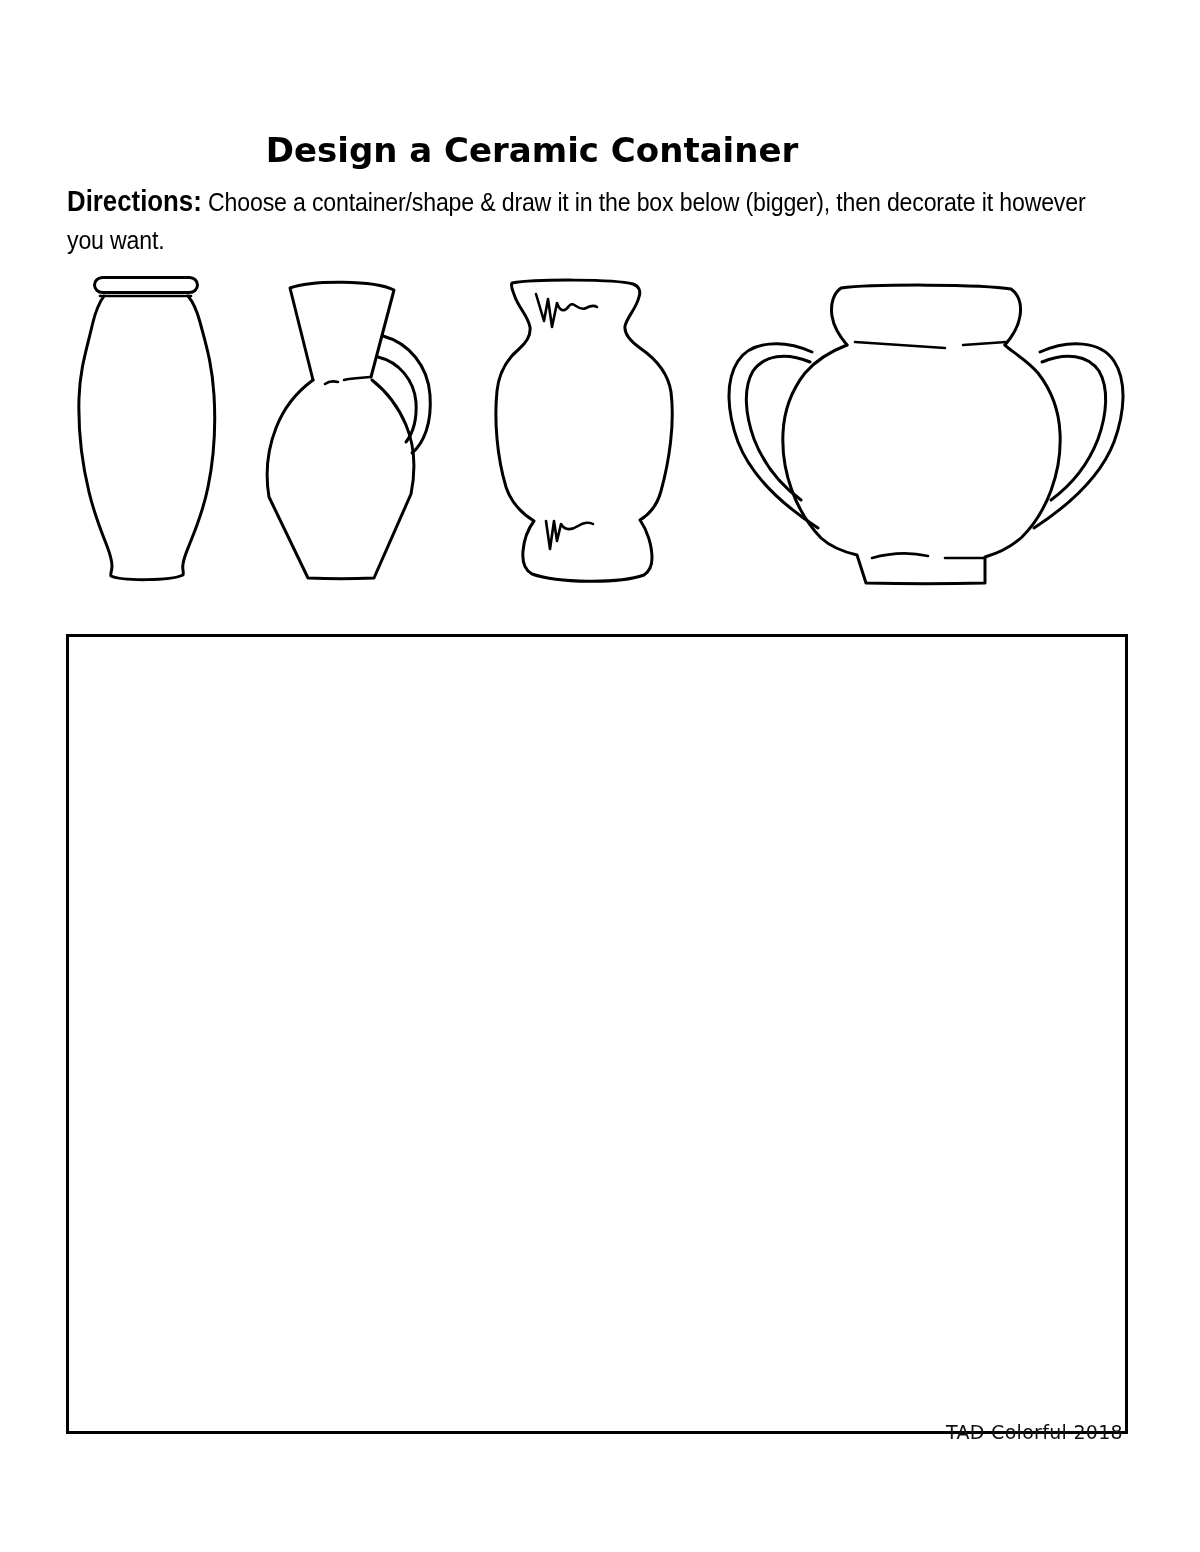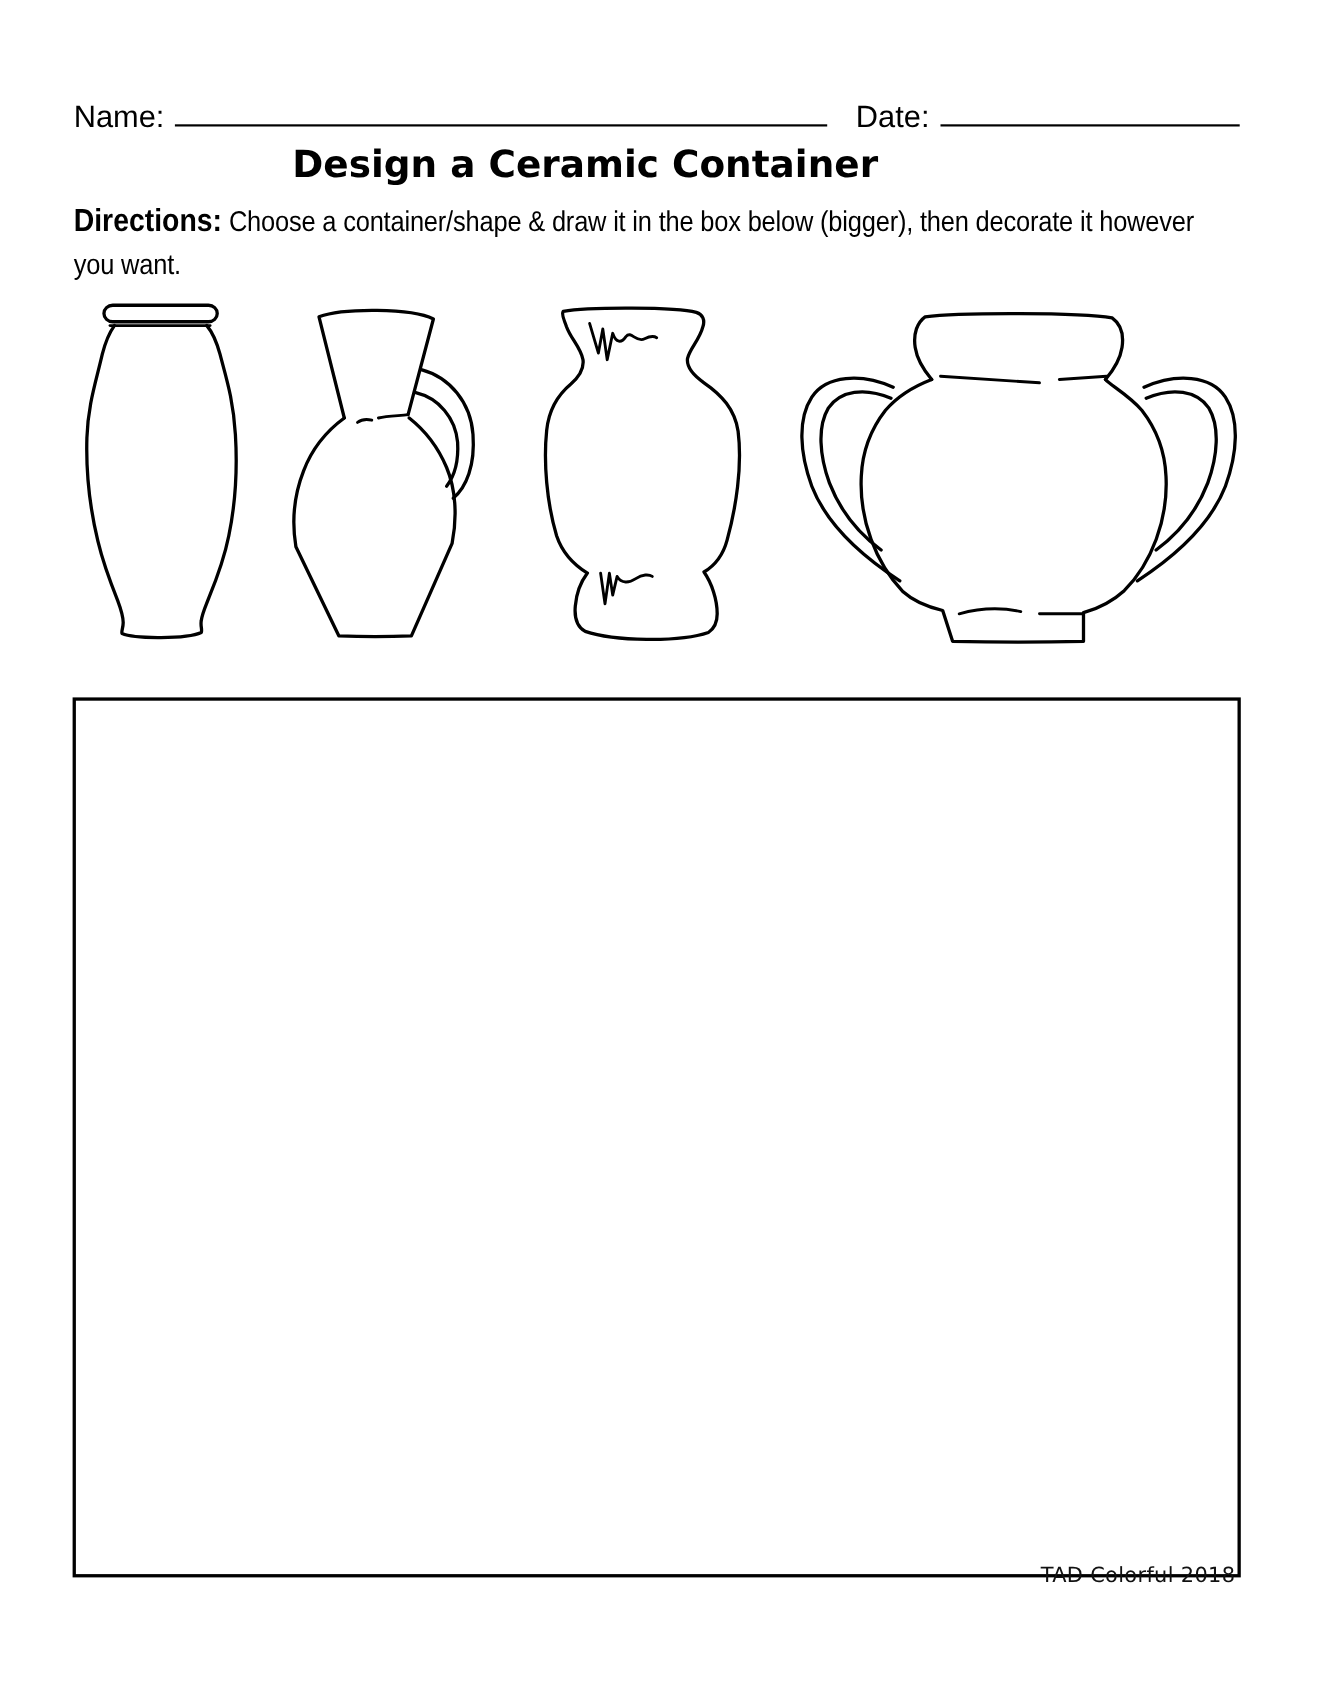--- a/index.html
+++ b/index.html
@@ -63,26 +63,20 @@
     position:absolute;right:77px;top:1421px;
     font-family:"DejaVu Sans",sans-serif;
     font-size:19px;letter-spacing:0.3px;color:#111;
   }
 </style>
 </head>
 <body>
 
 <div class="page">
 
-  <div class="header-row">
-    <span>Name:</span>
-    <span class="fill-line name-line"></span>
-    <span class="date-label">Date:</span>
-    <span class="fill-line date-line"></span>
-  </div>
 
   <div class="title">Design a Ceramic Container</div>
 
   <div class="directions"><span class="dir-label">Directions:</span><span> Choose a container/shape &amp; draw it in the box below (bigger), then decorate it however
 you want.</span></div>
 
   <svg class="vases-svg" viewBox="0 255 1200 345" xmlns="http://www.w3.org/2000/svg">
 
     <g>
       <rect class="ink" x="94.5" y="277.5" width="103" height="15" rx="8"></rect>

